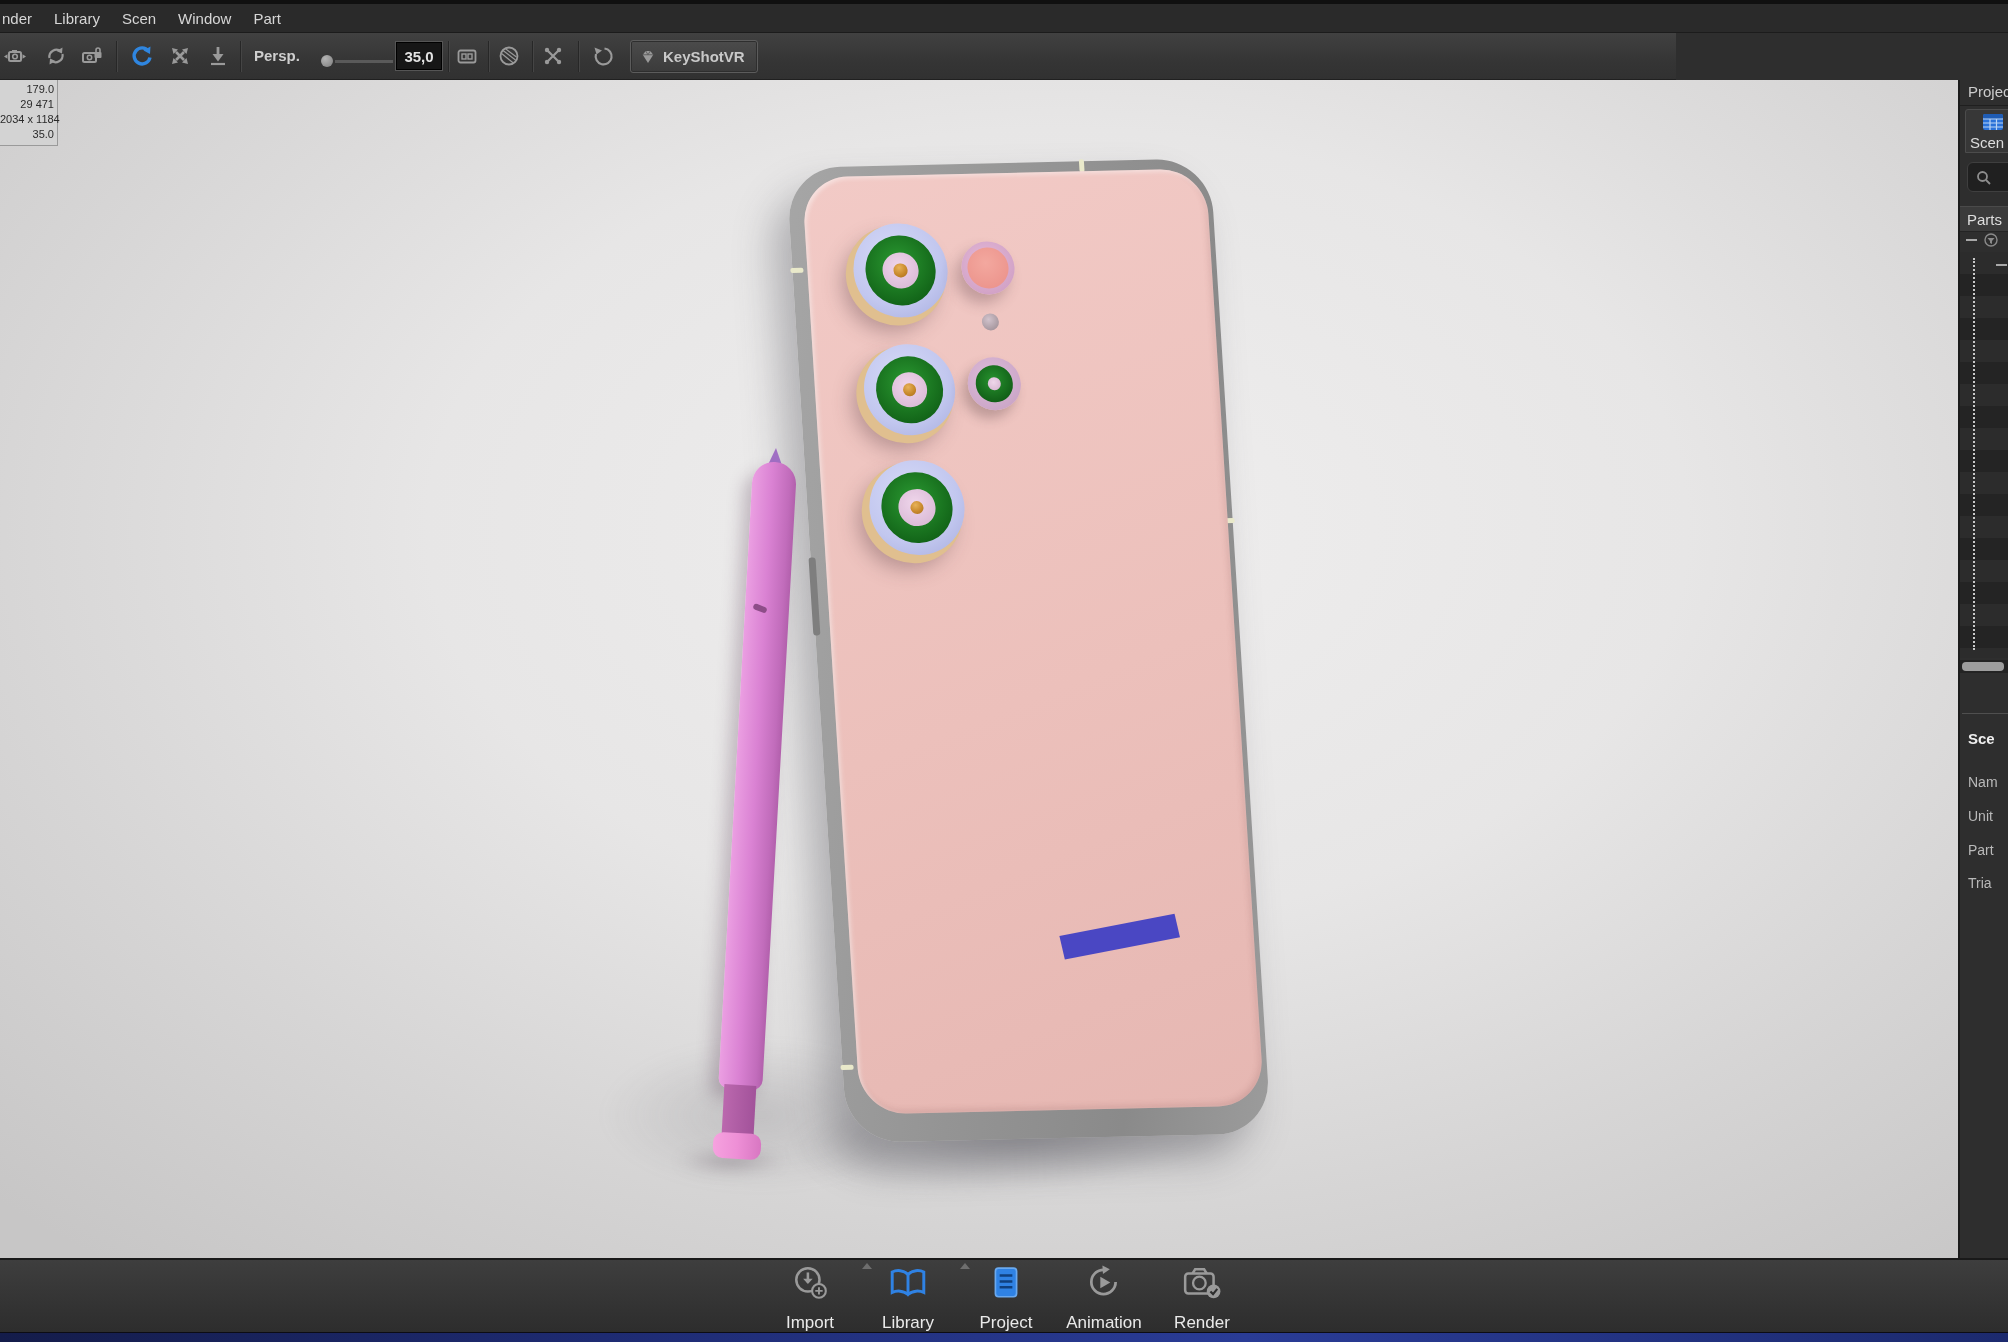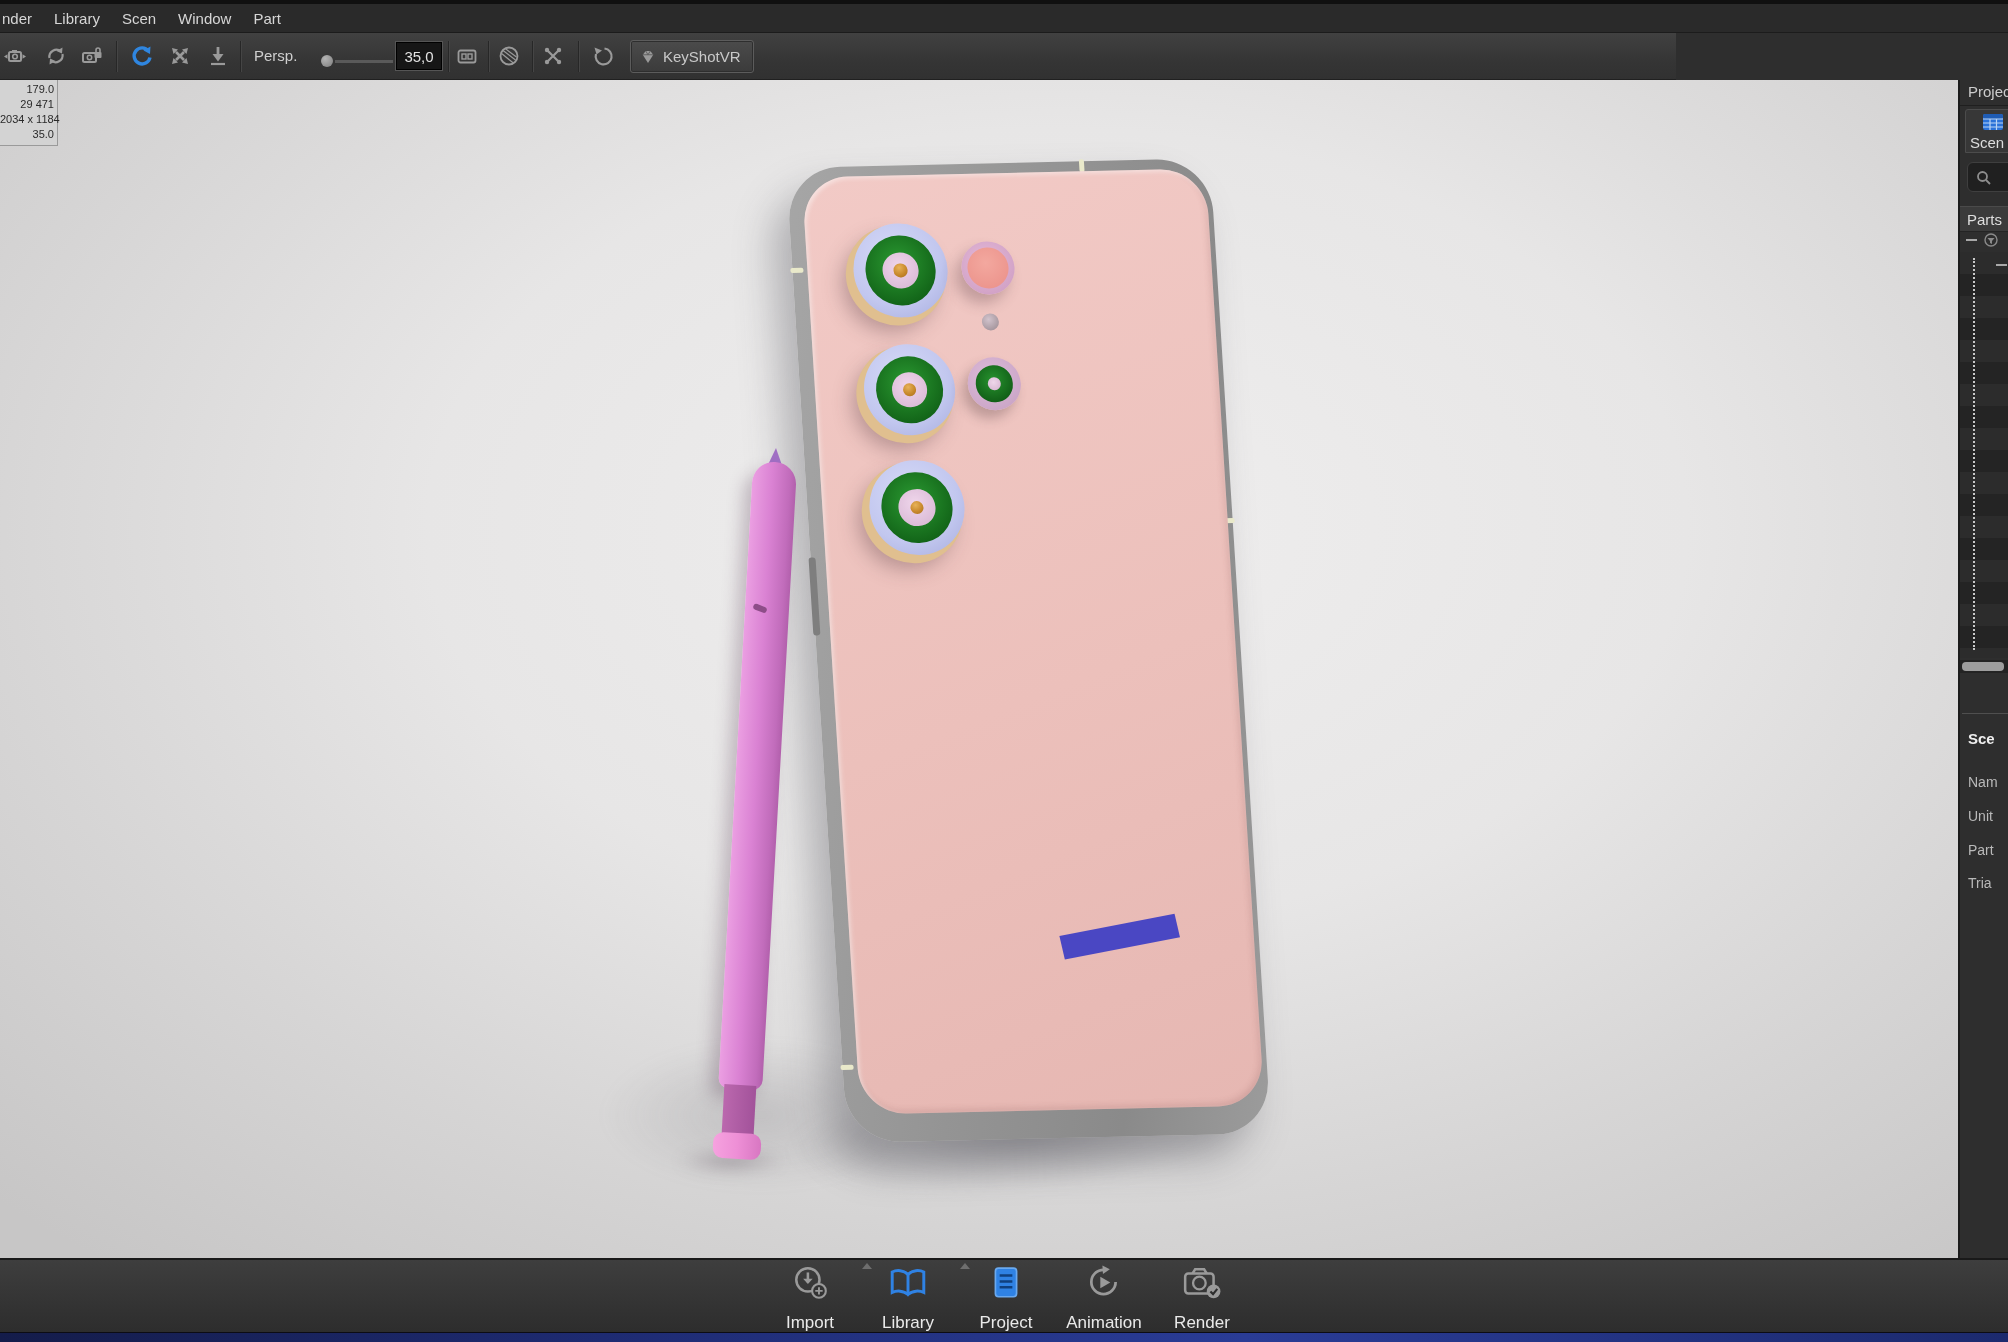--- a/index.html
+++ b/index.html
@@ -10,21 +10,21 @@
 
   
   .menubar { left:0; top:0; width:2008px; height:33px; background:#2a2a2a;
              border-top:4px solid #101010; border-bottom:1px solid #1c1c1c;
              display:flex; align-items:center; gap:22px; padding-left:2px; }
   .menu-item { color:#d6d6d6; font-size:15px; cursor:default; }
 
   
   .toolbar { left:0; top:33px; width:1676px; height:47px;
              background:linear-gradient(#414141,#353535 60%,#313131);
-             border-bottom:1px solid #202020; }
+             border-bottom:1px solid #202020;font-weight:bold; }
   .tb-icon { position:absolute; top:11px; width:24px; height:24px; }
   .tb-sep  { position:absolute; top:8px; width:2px; height:31px;
              background:#272727; border-right:1px solid #454545; }
   .persp-label { position:absolute; left:254px; top:14px; color:#cfcfcf; font-size:15px; }
   .slider-track { position:absolute; left:335px; top:27px; width:58px; height:3px; background:#5a5a5a; }
   .slider-knob  { position:absolute; left:321px; top:22px; width:12px; height:12px; border-radius:50%;
                   background:radial-gradient(circle at 35% 30%, #b5b5b5, #7d7d7d); }
   .fov-box { position:absolute; left:396px; top:9px; width:46px; height:28px; background:#161616;
              border:1px solid #000; box-shadow:0 0 0 1px #555; color:#e2e2e2; font-size:15px;
              display:flex; align-items:center; justify-content:center; }

